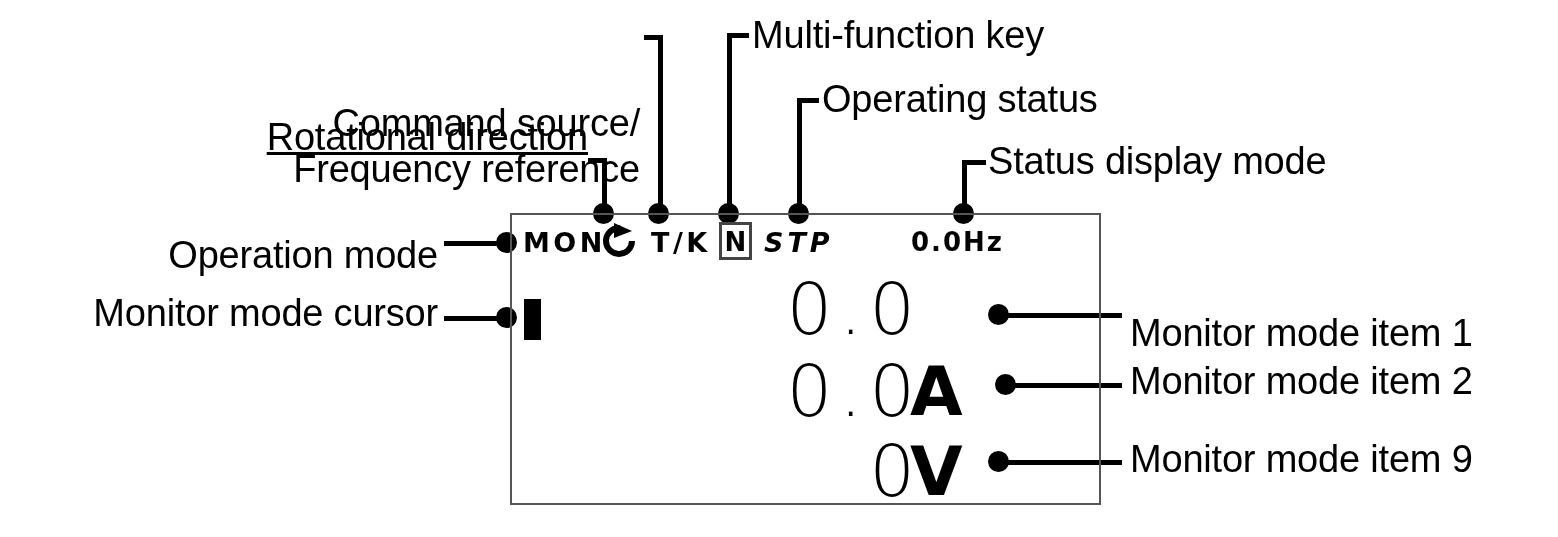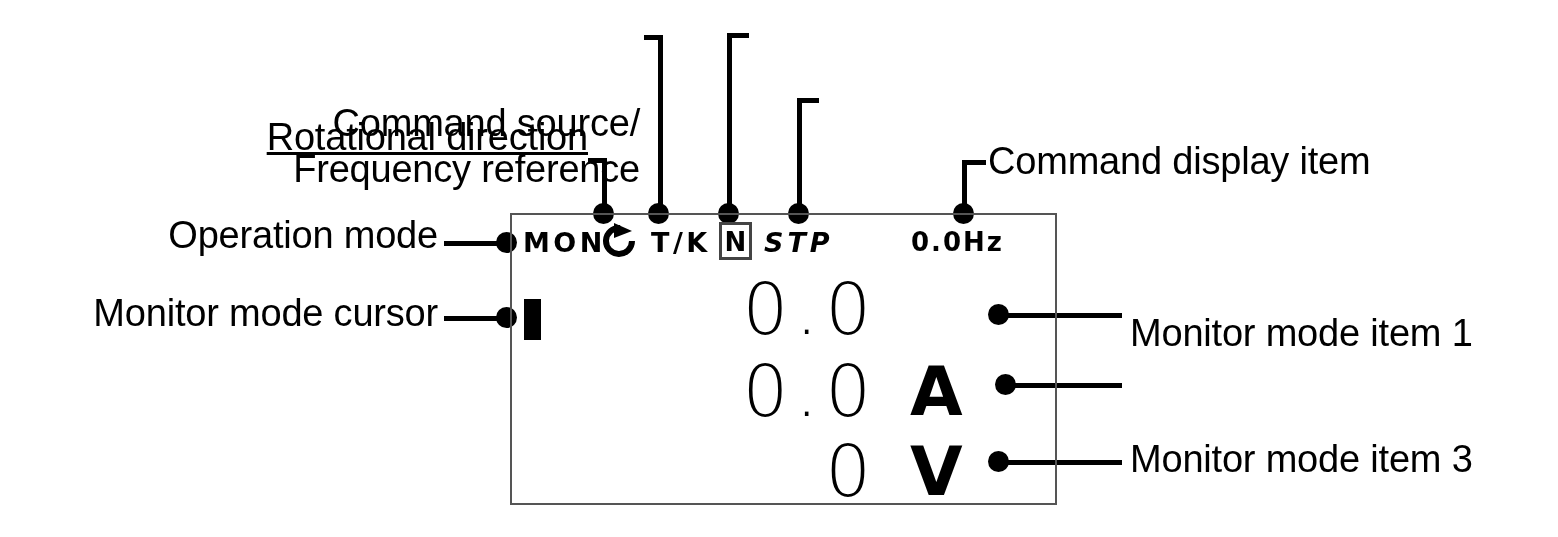--- a/index.html
+++ b/index.html
@@ -44,21 +44,21 @@
     position: absolute;
     border-radius: 50%;
     background: #000;
   }
 
   
   #panel {
     position: absolute;
     left: 510px;
     top: 213px;
-    width: 547px;
+    width: 591px;
     height: 292px;
     border: 2px solid #555555;
     box-sizing: border-box;
     background: transparent;
   }
 
   
   #statusbar {
     position: absolute;
     left: 0;
@@ -158,34 +158,37 @@
 </head>
 <body>
 
 <div id="root">
 
   <div class="callout right-al" style="left:120px; top:8px; width:520px;">
     <div>Command source/
 Frequency reference</div>
   </div>
 
-
-
-  <div class="callout left-al" style="left:988px; top:138px; width:430px;">Command display item</div>
+  <div class="callout left-al" style="left:752px; top:12px; width:420px;">Multi-function key</div>
+
+  <div class="callout left-al" style="left:822px; top:76px; width:400px;">Operating status</div>
+
+  <div class="callout left-al" style="left:988px; top:138px; width:430px;">Status display mode</div>
 
   <div class="callout right-al" style="left:90px; top:114px; width:498px;text-decoration:underline;">Rotational direction</div>
 
-  <div class="callout right-al" style="left:20px; top:212px; width:418px;">Operation mode</div>
+  <div class="callout right-al" style="left:20px; top:232px; width:418px;">Operation mode</div>
 
   <div class="callout right-al" style="left:-8px; top:290px; width:446px;">Monitor mode cursor</div>
 
   <div class="callout left-al" style="left:1130px; top:286px; width:420px;margin-top:24px;">Monitor mode item 1</div>
 
-
-  <div class="callout left-al" style="left:1130px; top:436px; width:420px;">Monitor mode item 3</div>
+  <div class="callout left-al" style="left:1130px; top:358px; width:420px;">Monitor mode item 2</div>
+
+  <div class="callout left-al" style="left:1130px; top:436px; width:420px;">Monitor mode item 9</div>
 
   <div class="lead-h" style="left:644px; top:35px; width:18px;"></div>
   <div class="lead-v" style="left:658px; top:35px; height:176px;"></div>
   <div class="dot" style="left:648px; top:203px; width:21px; height:21px;"></div>
 
   <div class="lead-h" style="left:588px; top:158px; width:18px;"></div>
   <div class="lead-v" style="left:602px; top:158px; height:53px;"></div>
   <div class="dot" style="left:593px; top:203px; width:21px; height:21px;"></div>
 
   <div class="lead-h" style="left:727px; top:33px; width:22px;"></div>

